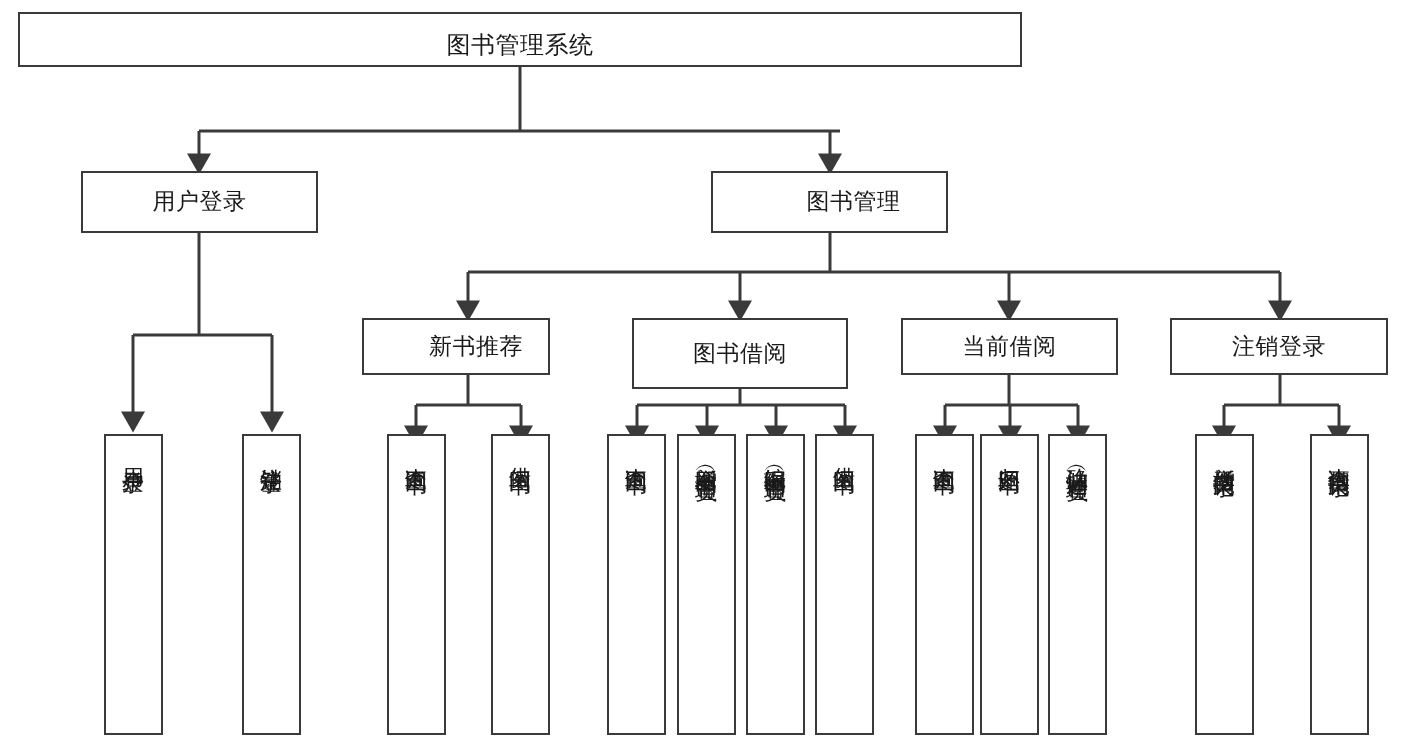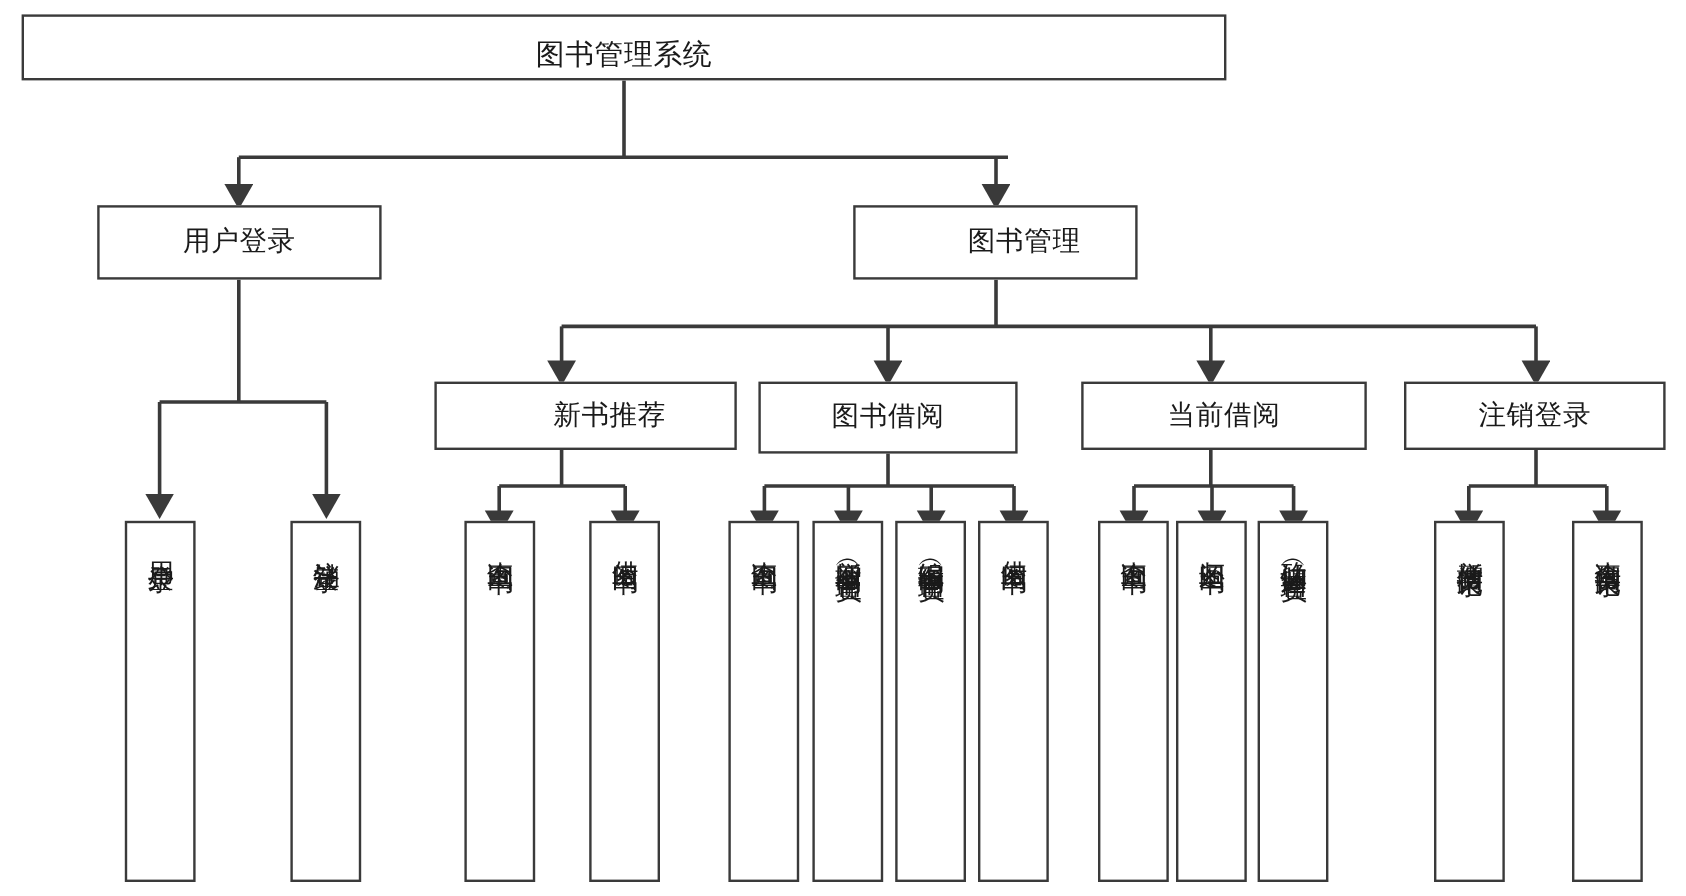--- a/index.html
+++ b/index.html
@@ -137,29 +137,29 @@
   </div>
 
   <div class="node h" style="left:81px; top:171px; width:237px; height:62px;">
     <span class="node-label">用户登录</span>
   </div>
 
   <div class="node h" style="left:711px; top:171px; width:237px; height:62px;padding-left:48px;">
     <span class="node-label">图书管理</span>
   </div>
 
-  <div class="node h" style="left:362px; top:318px; width:252px; height:57px;padding-left:40px;">
+  <div class="node h" style="left:362px; top:318px; width:188px; height:57px;padding-left:40px;">
     <span class="node-label">新书推荐</span>
   </div>
 
-  <div class="node h" style="left:632px; top:318px; width:216px; height:60px;">
+  <div class="node h" style="left:632px; top:318px; width:216px; height:71px;">
     <span class="node-label">图书借阅</span>
   </div>
 
-  <div class="node h" style="left:901px; top:318px; width:238px; height:57px;">
+  <div class="node h" style="left:901px; top:318px; width:217px; height:57px;">
     <span class="node-label">当前借阅</span>
   </div>
 
   <div class="node h" style="left:1170px; top:318px; width:218px; height:57px;">
     <span class="node-label">注销登录</span>
   </div>
 
   <div class="node v" style="left:104px; top:434px; width:59px; height:301px;">
     <span class="node-label">用户登录</span>
   </div>

